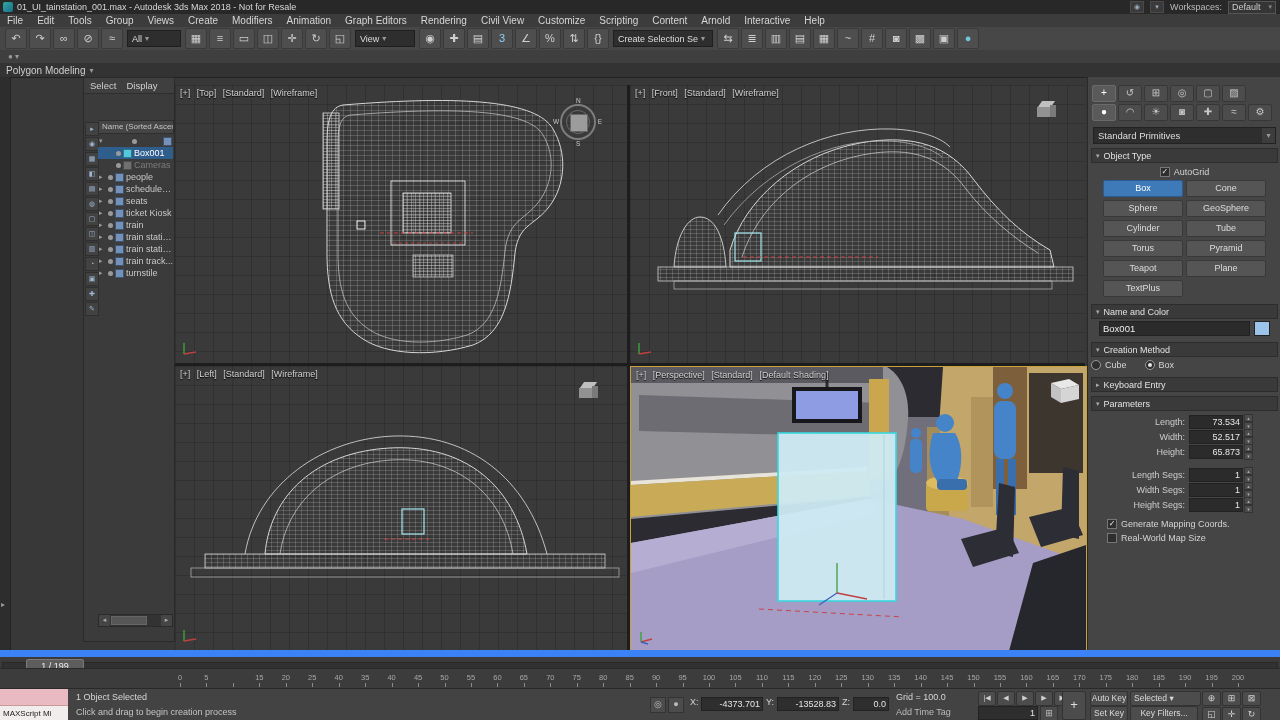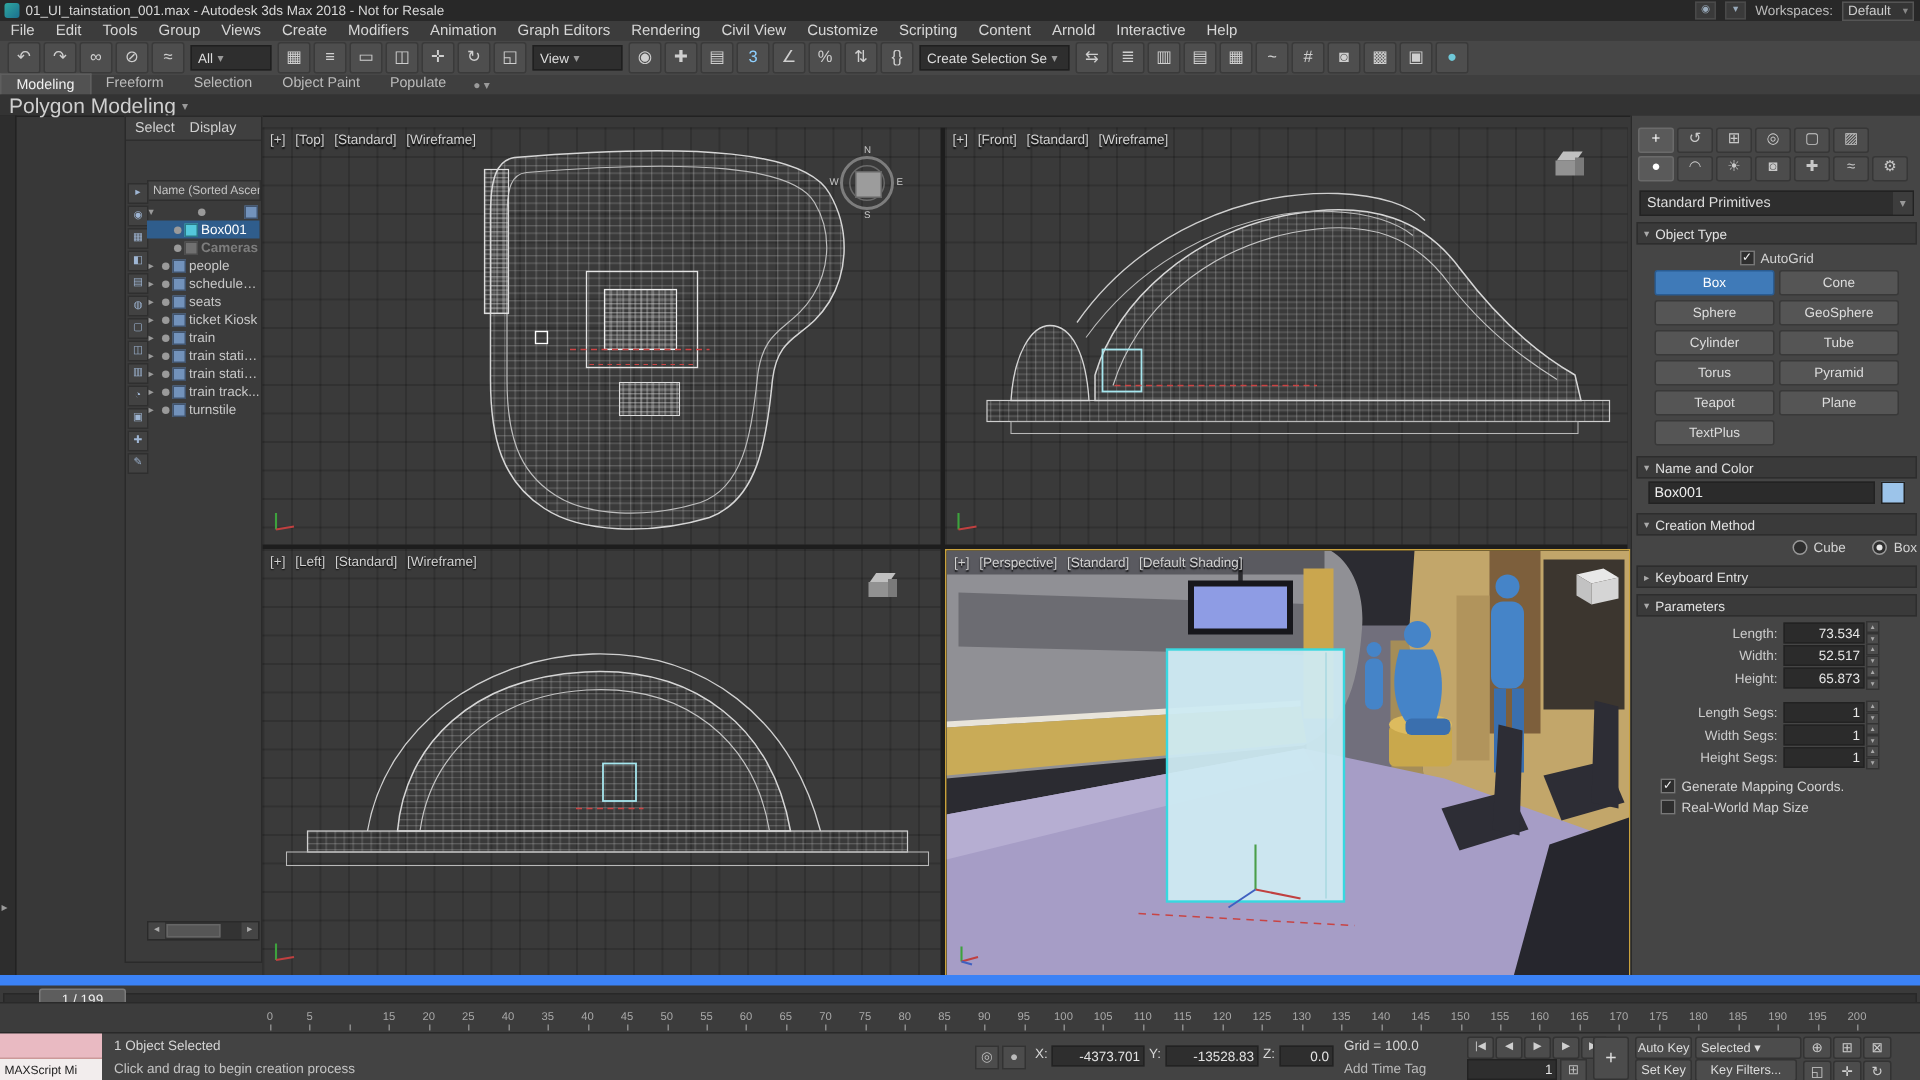--- a/index.html
+++ b/index.html
@@ -21,21 +21,21 @@
        color:#cfcfcf;font-size:11px;line-height:18px;text-align:center;flex:0 0 auto}
   .tbsel{display:flex;align-items:center;height:15px;background:#2e2e2e;border:1px solid #1f1f1f;color:#ddd;
          font-size:9px;margin:0 3px;padding:0 2px 0 4px;flex:0 0 auto;white-space:nowrap;overflow:hidden}
   .tbsel .tba{color:#999;margin-left:3px;font-size:8px}
   
   #ribbontabs{left:0;top:50px;width:1280px;height:13px;background:#3f3f3f;display:flex;align-items:flex-end}
   .rtab{padding:1px 10px;font-size:9.5px;color:#bbb}
   .rtab.active{background:#525252;color:#f0f0f0;border:1px solid #5e5e5e;border-bottom:none}
   #ribbon-extra{margin-left:8px;color:#9a9a9a;font-size:8px;align-self:center}
   #ribbonsub{left:0;top:63px;width:1280px;height:14px;background:#333;display:flex;align-items:center;border-bottom:1px solid #222}
-  #ribbonsub .sub{padding-left:6px;font-size:14px;color:#cfcfcf}
+  #ribbonsub .sub{padding-left:6px;font-size:10px;color:#cfcfcf}
   #ribbonsub .caret{color:#999;font-size:8px;margin-left:4px}
   
   #leftstrip{left:0;top:77px;width:10px;height:573px;background:#2d2d2d;border-right:1px solid #222}
   #leftstrip .arrow{position:absolute;left:1px;top:523px;color:#9a9a9a;font-size:8px}
   
   #explorer{left:83px;top:77px;width:90px;height:563px;background:#3b3b3b;border:1px solid #2a2a2a;overflow:hidden}
   #x-menu{height:13px;display:flex;gap:10px;padding:2px 4px 0 6px;font-size:9.5px;color:#cfcfcf;background:#3f3f3f;border-bottom:1px solid #2e2e2e}
   #x-head{margin:26px 0 0 14px;height:12px;background:#454545;border:1px solid #2e2e2e;font-size:8px;color:#c4c4c4;
           line-height:11px;padding-left:3px;white-space:nowrap;overflow:hidden}
   #x-side{position:absolute;left:1px;top:44px;width:13px;display:flex;flex-direction:column}
@@ -93,21 +93,21 @@
   .ro-head .ra{font-size:7px;color:#aaa}
   .ro-body{padding:3px 2px}
   #autogrid-row{display:flex;justify-content:center;align-items:center;gap:4px;font-size:9px;color:#d4d4d4;margin:1px 0 3px}
   .cbox{width:8px;height:8px;background:#2e2e2e;border:1px solid #777;font-size:8px;line-height:8px;color:#eee;text-align:center}
   #ot-grid{display:grid;grid-template-columns:1fr 1fr;gap:3px;padding:0 10px}
   .otb{height:15px;background:#555;border:1px solid #393939;border-radius:2px;color:#ddd;font-size:9px;line-height:14px;text-align:center}
   .otb.active{background:#3f7ab8;color:#fff;border-color:#2a5c92}
   #name-row{display:flex;align-items:center;gap:4px;padding:2px 8px}
   #name-input{flex:1;height:13px;background:#2b2b2b;border:1px solid #222;color:#eee;font-size:9.5px;line-height:13px;padding-left:3px}
   #name-color{width:14px;height:13px;border:1px solid #222}
-  #cm-radios{display:flex;justify-content:flex-end;gap:18px;padding:3px 0;font-size:9px;color:#d4d4d4}
+  #cm-radios{display:flex;justify-content:flex-start;gap:18px;padding:3px 0;font-size:9px;color:#d4d4d4}
   .radio-opt{display:flex;align-items:center;gap:4px}
   .rdot{width:8px;height:8px;border-radius:50%;border:1px solid #999;background:#2e2e2e;position:relative}
   .rdot.on::after{content:"";position:absolute;left:2px;top:2px;width:4px;height:4px;border-radius:50%;background:#e8e8e8}
   .prow{display:flex;align-items:center;height:15px;padding-right:14px}
   .plabel{width:92px;text-align:right;font-size:9px;color:#ccc;padding-right:4px}
   .pval{width:50px;height:12px;background:#2b2b2b;border:1px solid #222;color:#e8e8e8;font-size:9px;line-height:12px;text-align:right;padding-right:2px}
   .pspin{display:flex;flex-direction:column;width:9px;margin-left:1px}
   .pspin i{font-style:normal;font-size:5px;line-height:6px;color:#aaa;background:#4c4c4c;border:1px solid #333;text-align:center}
   .pcheck{display:flex;align-items:center;gap:4px;font-size:9px;color:#d4d4d4;height:14px;padding-left:14px}
   
@@ -213,27 +213,20 @@
       <span class="tbi">~</span>
       <span class="tbi">#</span>
       <span class="tbi">◙</span>
       <span class="tbi">▩</span>
       <span class="tbi">▣</span>
       <span class="tbi" style="color: rgb(111, 200, 216);">●</span>
     </span>
   </div>
 
 <div id="ribbontabs" class="abs">
-  <span id="ribbon-tabs" style="display:flex">
-      <span class="rtab active">Modeling</span>
-      <span class="rtab">Freeform</span>
-      <span class="rtab">Selection</span>
-      <span class="rtab">Object Paint</span>
-      <span class="rtab">Populate</span>
-    </span>
   <span id="ribbon-extra">● ▾</span>
 </div>
 <div id="ribbonsub" class="abs">
   <span class="sub">Polygon Modeling</span>
   <span class="caret">▾</span>
 </div>
 
 <div id="leftstrip" class="abs">
   <span class="arrow">▸</span>
 </div>
@@ -265,21 +258,21 @@
         <span class="xeye"></span>
         <span class="xic layer"></span>
         <span class="xlabel">0 (default)</span>
       </div>
       <div class="xrow sel" style="padding-left: 9px;">
         <span class="xcaret"></span>
         <span class="xeye"></span>
         <span class="xic object"></span>
         <span class="xlabel">Box001</span>
       </div>
-      <div class="xrow muted" style="padding-left: 9px; font-weight: bold;">
+      <div class="xrow muted" style="padding-left: 9px;">
         <span class="xcaret"></span>
         <span class="xeye"></span>
         <span class="xic muted"></span>
         <span class="xlabel">Cameras</span>
       </div>
       <div class="xrow" style="padding-left: 1px;">
         <span class="xcaret">▸</span>
         <span class="xeye"></span>
         <span class="xic layer"></span>
         <span class="xlabel">people</span>

